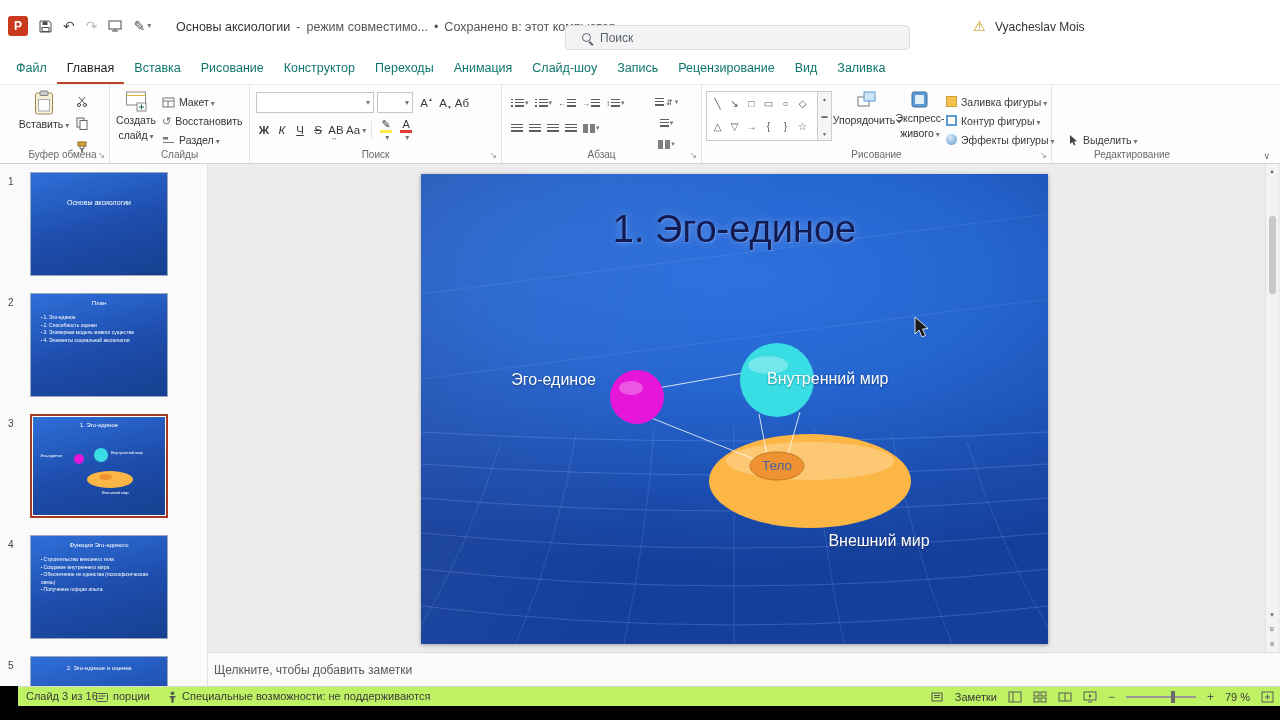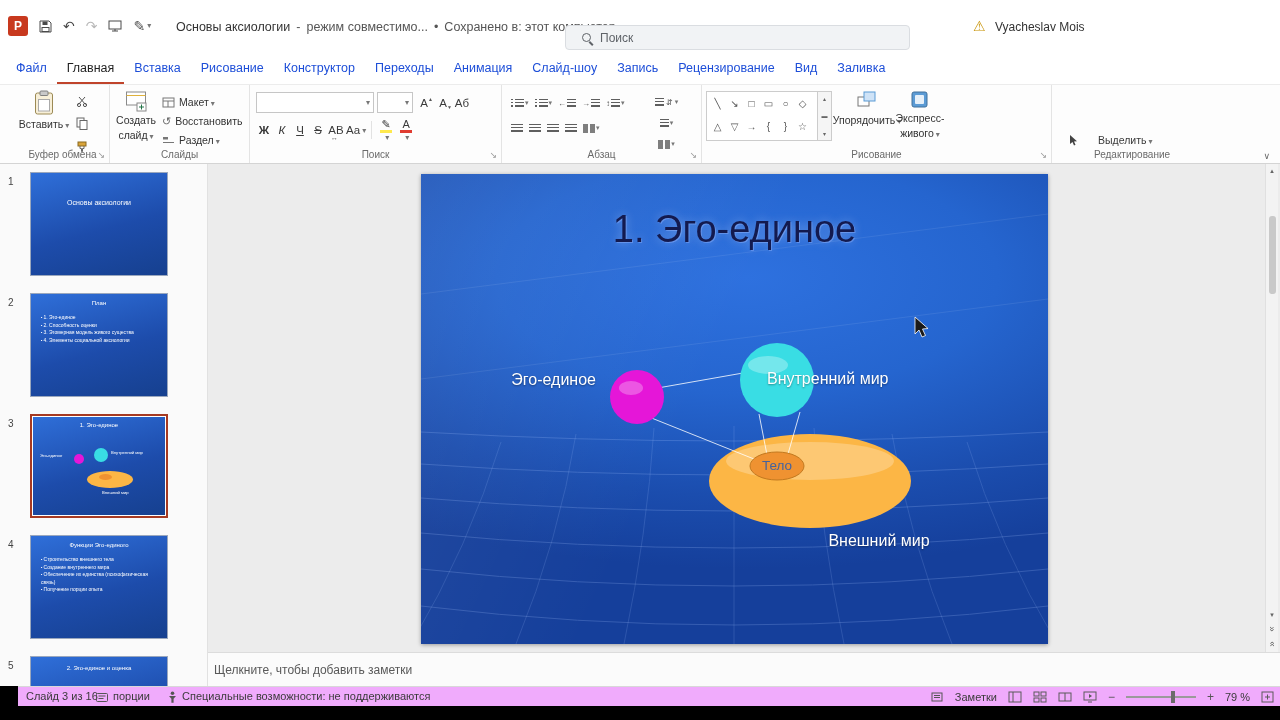--- a/index.html
+++ b/index.html
@@ -17,21 +17,21 @@
 .doc-title .dim{color:#555}
 .searchbox{position:absolute;left:565px;top:25px;width:345px;height:25px;background:#f1f3f5;border:1px solid #dadde1;border-radius:4px;display:flex;align-items:center;padding-left:16px;gap:9px}
 .mag{width:9px;height:9px;border:1.5px solid #5f6368;border-radius:50%;position:relative;flex:none}
 .mag::after{content:"";position:absolute;left:7px;top:7px;width:5px;height:1.5px;background:#5f6368;transform:rotate(45deg);transform-origin:0 0}
 .search-text{font-size:12px;color:#5f6368}
 .warn{position:absolute;left:973px;top:18px;color:#c79100;font-size:14px}
 .user{position:absolute;left:995px;top:20px;font-size:12px;color:#333;white-space:nowrap}
 
 
 .tabs{position:absolute;left:6px;top:54px;height:30px;display:flex}
-.tab{padding:0 10px;font-size:12.5px;color:#1d4ed8;display:flex;align-items:center;border-bottom:2.5px solid transparent}
+.tab{padding:0 10px;font-size:12.5px;color:#0f766e;display:flex;align-items:center;border-bottom:2.5px solid transparent}
 .tab.active{color:#1f1f1f;border-bottom-color:#c0442b}
 
 
 .ribbon{position:absolute;left:0;top:84px;width:1280px;height:80px;background:#fdfdfd;border-top:1px solid #ececec;border-bottom:1px solid #d4d4d4;display:flex;padding-left:16px}
 .rb-group{position:relative;height:100%;border-right:1px solid #e4e4e4;flex:none}
 .rb-label{position:absolute;bottom:3px;left:0;width:100%;text-align:center;font-size:10px;color:#6a6a6a;white-space:nowrap}
 .dlg{position:absolute;bottom:3px;right:4px;font-size:9px;color:#999}
 .g-clipboard{width:94px}.g-slides{width:140px}.g-font{width:252px}.g-paragraph{width:200px}.g-drawing{width:350px}.g-editing{width:230px;border-right:none}
 .bigbtn{position:absolute;top:5px;width:48px;display:flex;flex-direction:column;align-items:center;font-size:10.5px;color:#333;text-align:center;line-height:1.2;gap:2px}
 .mini-col{position:absolute;display:flex;flex-direction:column}
@@ -63,21 +63,21 @@
 .ib-dotted::before{content:"";position:absolute;left:-4px;top:0;width:2px;height:9px;background:repeating-linear-gradient(to bottom,#5f5f5f 0 1.2px,transparent 1.2px 3.2px)}
 .udarr{font-size:8px;color:#555;margin-right:1px}
 
 .shape-box{position:absolute;left:4px;top:6px;width:112px;height:50px;border:1px solid #ccc;background:#fff;display:grid;grid-template-columns:repeat(6,17px);grid-auto-rows:23px;padding-left:2px;font-size:10px;color:#555;align-items:center;justify-items:center}
 .shape-scroll{position:absolute;left:116px;top:6px;width:14px;height:50px;border:1px solid #ccc;border-left:none;background:#f5f5f5;display:flex;flex-direction:column;align-items:center;justify-content:space-between;font-size:6px;color:#666;padding:3px 0}
 .fx-stack{position:absolute;left:244px;top:8px;display:flex;flex-direction:column;gap:2px}
 .fx-row{display:flex;align-items:center;gap:4px;height:17px;font-size:10.5px;color:#3a3a3a;white-space:nowrap}
 .ic-fill{width:11px;height:11px;background:#f7c14d;border:1px solid #caa23c}
 .ic-outline{width:11px;height:11px;border:2px solid #5b9bd5;background:#fff}
 .ic-effects{width:11px;height:11px;border-radius:50%;background:radial-gradient(circle at 38% 32%,#dce9f8,#5b9bd5)}
-.sel-row{position:absolute;left:16px;top:49px;display:flex;align-items:center;gap:20px;font-size:10.5px;color:#3a3a3a}
+.sel-row{position:absolute;left:16px;top:49px;display:flex;align-items:center;gap:5px;font-size:10.5px;color:#3a3a3a}
 .rb-collapse{position:absolute;right:10px;bottom:2px;font-size:9px;color:#666}
 
 
 .thumb-panel{position:absolute;left:0;top:164px;width:208px;height:522px;background:#fafafa;border-right:1px solid #e1e1e1;overflow:hidden}
 .thumb-num{position:absolute;left:8px;font-size:10px;color:#444}
 .thumb{position:absolute;left:30px;width:138px;height:104px;background:linear-gradient(165deg,#2f6fd9 0%,#1d4cab 55%,#16408f 100%);border:1px solid #9aa7bd;overflow:hidden}
 .thumb.selected{border:2px solid #a63a22;box-shadow:inset 0 0 0 1px #fff}
 .t-title-c{position:absolute;left:4px;right:4px;top:26px;text-align:center;color:#fff;font-size:7px}
 .t-title-t{position:absolute;left:4px;right:4px;top:6px;text-align:center;color:#fff;font-size:6px}
 .t-bullets{position:absolute;left:10px;right:4px;top:20px;color:#fff;font-size:5px;line-height:1.5}
@@ -103,21 +103,21 @@
 .vthumb{position:absolute;left:3px;top:52px;width:7px;height:78px;background:#c9c9c9;border-radius:3px}
 .vs-top{margin-top:3px}
 .vs-bot{position:absolute;bottom:3px;display:flex;flex-direction:column;align-items:center;gap:5px}
 .dbl{transform:rotate(90deg);font-size:9px;color:#555}
 
 
 .notes-bar{position:absolute;left:208px;top:652px;width:1072px;height:34px;background:#fbfbfb;border-top:1px solid #dcdcdc;display:flex;align-items:center;padding-left:6px}
 .notes-text{font-size:12px;color:#595959}
 
 
-.statusbar{position:absolute;left:0;top:686px;width:1280px;height:20px;background:#f0abfc;border-top:1px solid #d8d8d8;font-size:11px;color:#3b3b3b}
+.statusbar{position:absolute;left:0;top:686px;width:1280px;height:20px;background:#bef264;border-top:1px solid #d8d8d8;font-size:11px;color:#3b3b3b}
 .corner-black{position:absolute;left:0;top:686px;width:18px;height:34px;background:#000;z-index:5}
 .bottombar{position:absolute;left:0;top:706px;width:1280px;height:14px;background:#000;z-index:4}
 .sb-item{position:absolute;top:3px;white-space:nowrap}
 .sb-right{position:absolute;right:6px;top:0;height:20px;display:flex;align-items:center;gap:11px}
 .zoom-track{width:70px;height:2px;background:#9a9a9a;position:relative}
 .zoom-thumb{position:absolute;left:45px;top:-5px;width:4px;height:12px;background:#6b6b6b}
 .zsym{font-size:12px;color:#555}
 .sb-icon{display:flex;align-items:center;gap:12px}
 
 
@@ -372,20 +372,34 @@
           </svg>
         <span class="caret-d">Упорядочить</span>
       </div>
       <div class="bigbtn" style="left:192px;width:52px">
         <svg width="20" height="20">
             <rect x="2" y="2" width="15" height="15" rx="2" fill="#5b9bd5" stroke="#41719c"></rect>
             <rect x="5" y="5" width="9" height="9" rx="1" fill="#fff" opacity=".85"></rect>
           </svg>
         <span>Экспресс-</span>
         <span class="caret-d">живого</span>
+      </div>
+      <div class="fx-stack">
+        <div class="fx-row">
+          <span class="ic-fill"></span>
+          <span class="caret-d">Заливка фигуры</span>
+        </div>
+        <div class="fx-row">
+          <span class="ic-outline"></span>
+          <span class="caret-d">Контур фигуры</span>
+        </div>
+        <div class="fx-row">
+          <span class="ic-effects"></span>
+          <span class="caret-d">Эффекты фигуры</span>
+        </div>
       </div>
       <span class="rb-label">Рисование</span>
       <span class="dlg">↘</span>
     </div>
 
     <div class="rb-group g-editing">
       <div class="sel-row">
         <svg width="10" height="12">
             <path d="M2,1 L2,10 L4.5,8 L6,11.5 L7.5,10.8 L6,7.5 L9,7.2 Z" fill="#444"></path>
           </svg>

